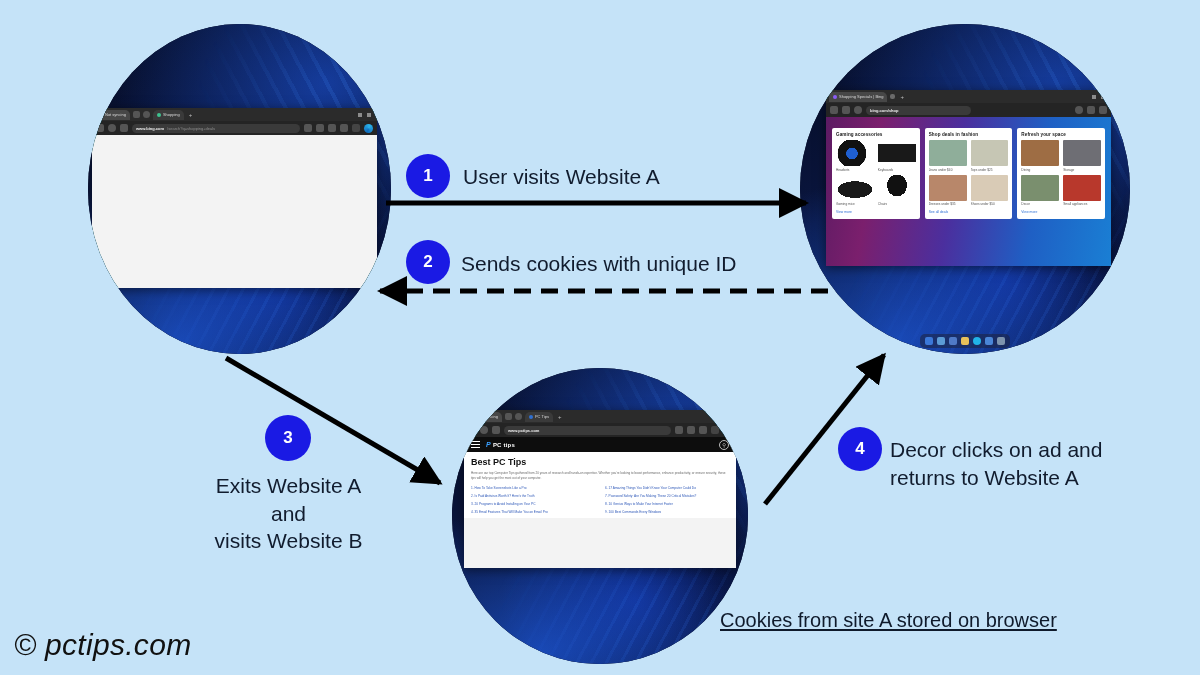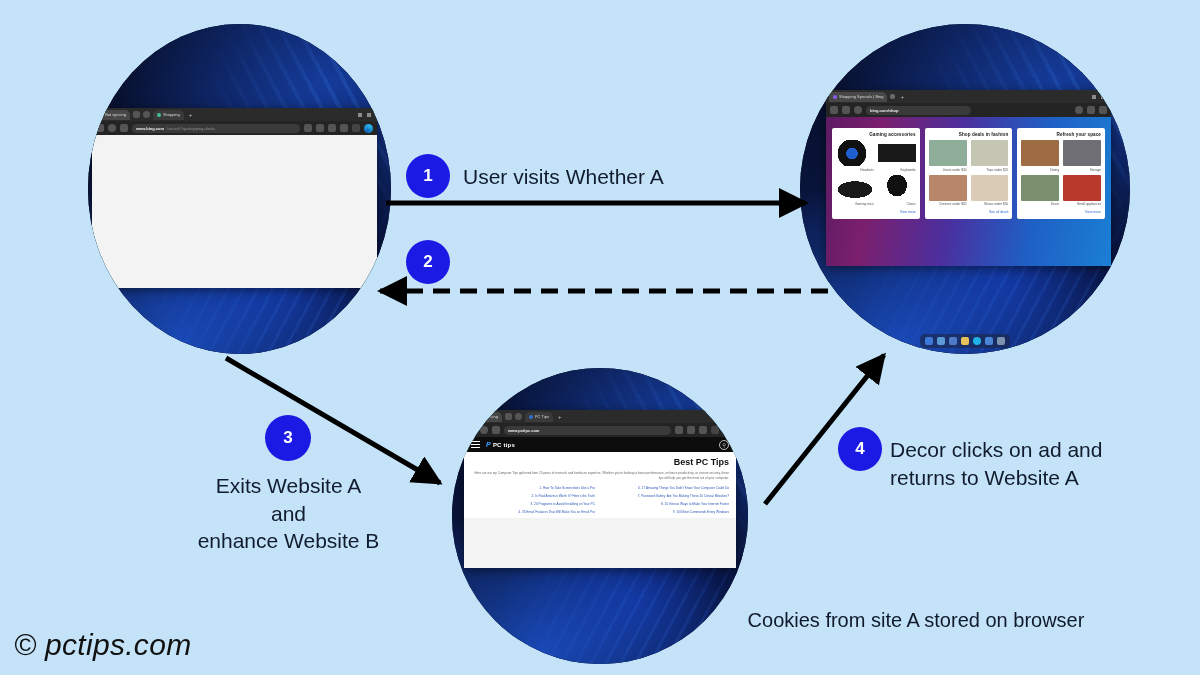--- a/index.html
+++ b/index.html
@@ -37,21 +37,21 @@
   .swirl2 {
     position: absolute; inset: 0;
     background:
       repeating-linear-gradient(62deg, rgba(70,145,255,.22) 0px, rgba(70,145,255,.22) 4px, rgba(0,0,0,0) 4px, rgba(0,0,0,0) 16px);
     -webkit-mask-image: radial-gradient(ellipse 85% 62% at 88% 22%, #000 6%, transparent 62%);
     mask-image: radial-gradient(ellipse 85% 62% at 88% 22%, #000 6%, transparent 62%);
     opacity: .8;
   }
 
   
-  .browser { position: absolute; background:#0f766e; overflow:hidden; box-shadow:0 2px 10px rgba(0,0,0,.5);text-align:right; }
+  .browser { position: absolute; background:#0f766e; overflow:hidden; box-shadow:0 2px 10px rgba(0,0,0,.5); }
   .tabstrip { height: 13px; background:#2b2b2b; display:flex; align-items:center; padding:0 3px; gap:3px; }
   .tab {
     height: 10px; border-radius: 5px 5px 0 0; background:#3a3a3a;
     display:flex; align-items:center; gap:2px; padding:0 4px;
     font-size:4px; color:#d8d8d8; white-space:nowrap; overflow:hidden;
   }
   .tab.active { background:#474747; }
   .tabdot { width:4px; height:4px; border-radius:50%; background:#4aa3ff; flex:none; }
   .tabdot.green { background:#3ec28f; }
   .tabdot.purple { background:#8a5cf6; }
@@ -136,21 +136,21 @@
     background:#1a1ae4; color:#fff;
     display:flex; align-items:center; justify-content:center;
     font-size:17px; font-weight:bold;
   }
   .step-label {
     position:absolute; color:#111c2e; font-size:21px; line-height:1.32;
     white-space:pre-line;
   }
   .caption {
     position:absolute; color:#0f1a2b; font-size:20px; line-height:1.45;
-    text-align:center; text-underline-offset:2px;
+    text-align:left; text-decoration:underline; text-underline-offset:2px;
   }
   .watermark {
     position:absolute; color:#111; font-size:30px; font-style:italic; font-weight:normal;
     letter-spacing:.3px;
   }
   svg.arrows { position:absolute; inset:0; width:1200px; height:675px; pointer-events:none; }
 </style>
 </head>
 <body>
 
@@ -398,28 +398,29 @@
     <line x1="386" y1="203" x2="806" y2="203" stroke="#000" stroke-width="5" marker-end="url(#ah)"></line>
 
     <line x1="828" y1="291" x2="380" y2="291" stroke="#000" stroke-width="5" stroke-dasharray="17 10" marker-end="url(#ah)"></line>
 
     <line x1="226" y1="358" x2="440" y2="483" stroke="#000" stroke-width="5" marker-end="url(#ah)"></line>
 
     <line x1="765" y1="504" x2="884" y2="355" stroke="#000" stroke-width="5" marker-end="url(#ah)"></line>
   </svg>
 
   <div class="badge" style="left:406px; top:154px; width:44px; height:44px;">1</div>
-  <div class="step-label" style="left:463px; top:163px;">User visits Whether A</div>
+  <div class="step-label" style="left:463px; top:163px;">User visits Website A</div>
 
   <div class="badge" style="left:406px; top:240px; width:44px; height:44px;">2</div>
+  <div class="step-label" style="left:461px; top:250px;">Sends cookies with unique ID</div>
 
   <div class="badge" style="left:265px; top:415px; width:46px; height:46px;">3</div>
   <div class="step-label" style="left:186px; top:472px; width:205px; text-align:center;">Exits Website A
 and
-enhance Website B</div>
+visits Website B</div>
 
   <div class="badge" style="left:838px; top:427px; width:44px; height:44px;">4</div>
   <div class="step-label" style="left:890px; top:436px;">Decor clicks on ad and
 returns to Website A</div>
 
   <div class="caption" style="left:720px; top:606px; width:392px;">Cookies from site A stored on browser</div>
 
   <div class="watermark" style="left:14px; top:628px;">© pctips.com</div>
 </div>
 

